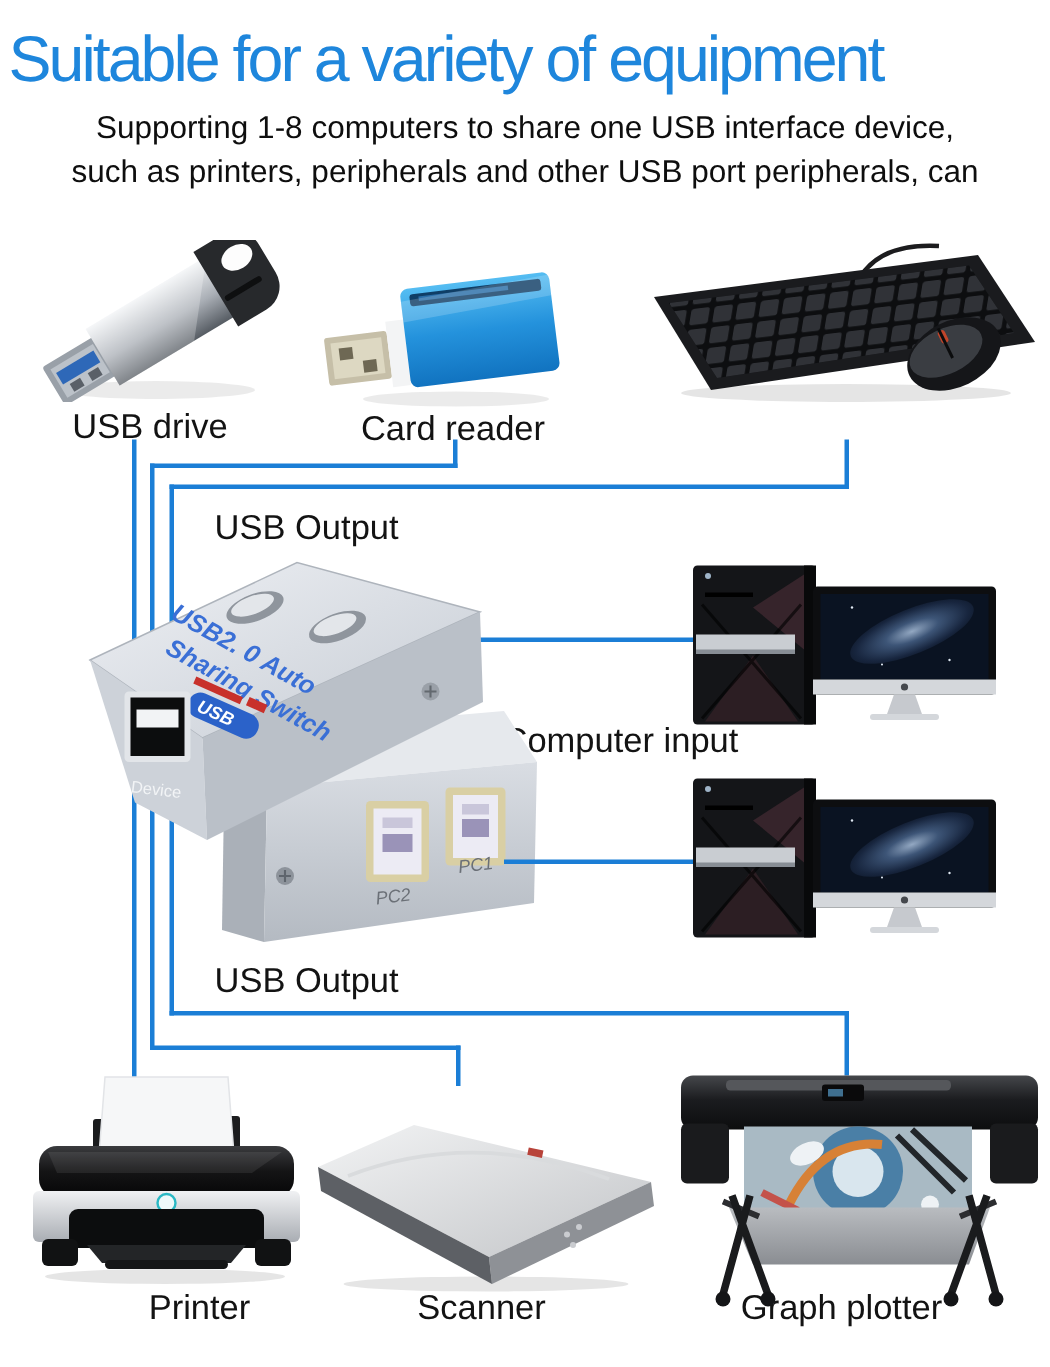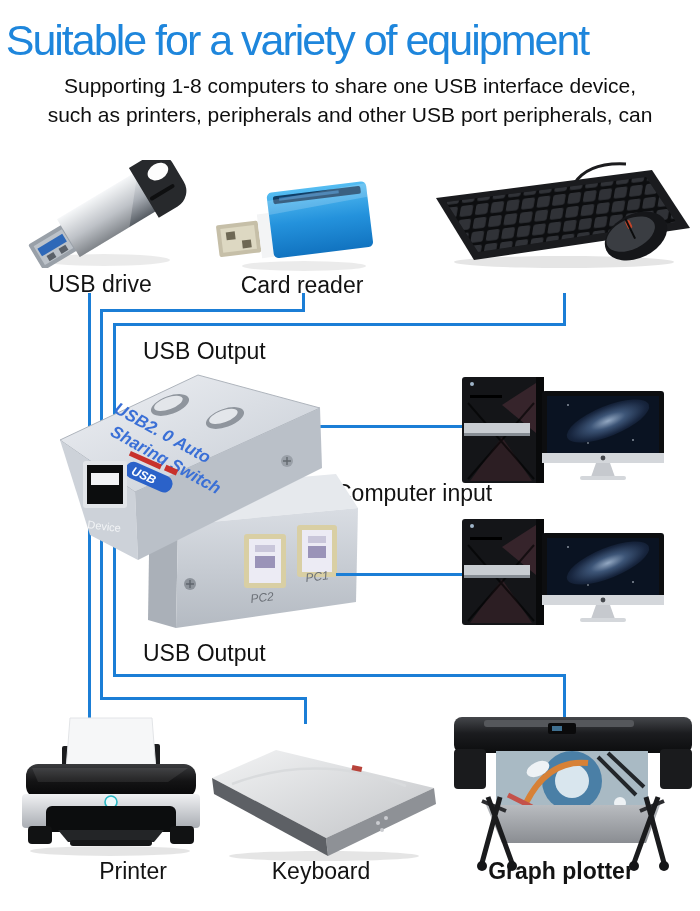--- a/index.html
+++ b/index.html
@@ -371,16 +371,16 @@
       <path d="M34,98 L58,108 M216,98 L192,108" stroke="#2c2d30" stroke-width="4"></path>
       <path d="M52,94 L34,160 M40,94 L64,160 M198,94 L216,160 M210,94 L186,160" stroke="#1a1b1d" stroke-width="5"></path>
       <circle cx="34" cy="163" r="5" fill="#141517"></circle>
         <circle cx="64" cy="163" r="5" fill="#141517"></circle>
       <circle cx="186" cy="163" r="5" fill="#141517"></circle>
         <circle cx="216" cy="163" r="5" fill="#141517"></circle>
     </svg>
   </div>
 
   <div class="lbl big center" style="left:107px;top:858px;margin-left:26px;">Printer</div>
-  <div class="lbl big center" style="left:321px;top:858px;">Keyboard</div>
-  <div class="lbl big center" style="left:561px;top:858px;font-weight:bold;">Graph plotter</div>
+  <div class="lbl big center" style="left:321px;top:858px;">Scanner</div>
+  <div class="lbl big center" style="left:561px;top:858px;">Graph plotter</div>
 
 </div>
 
 </body></html>

